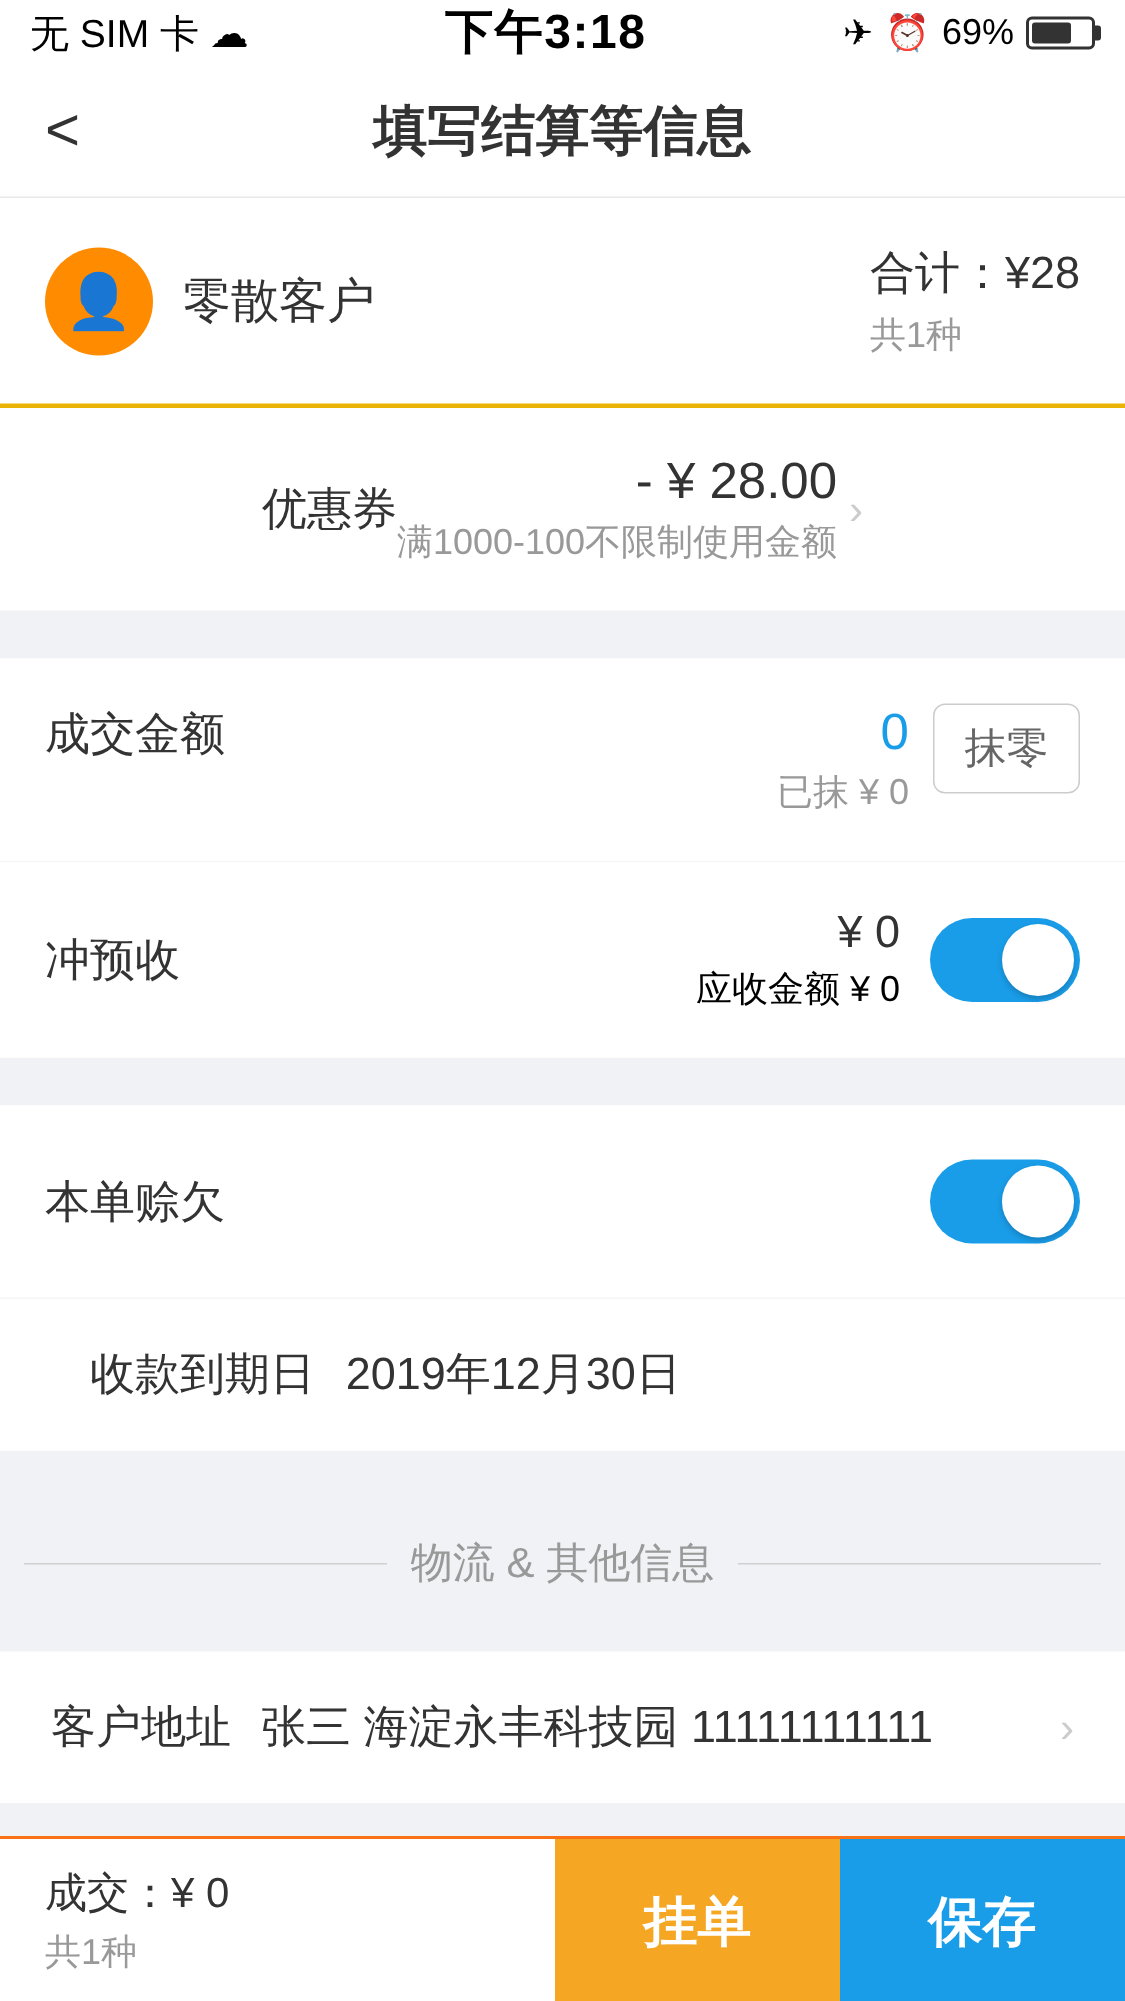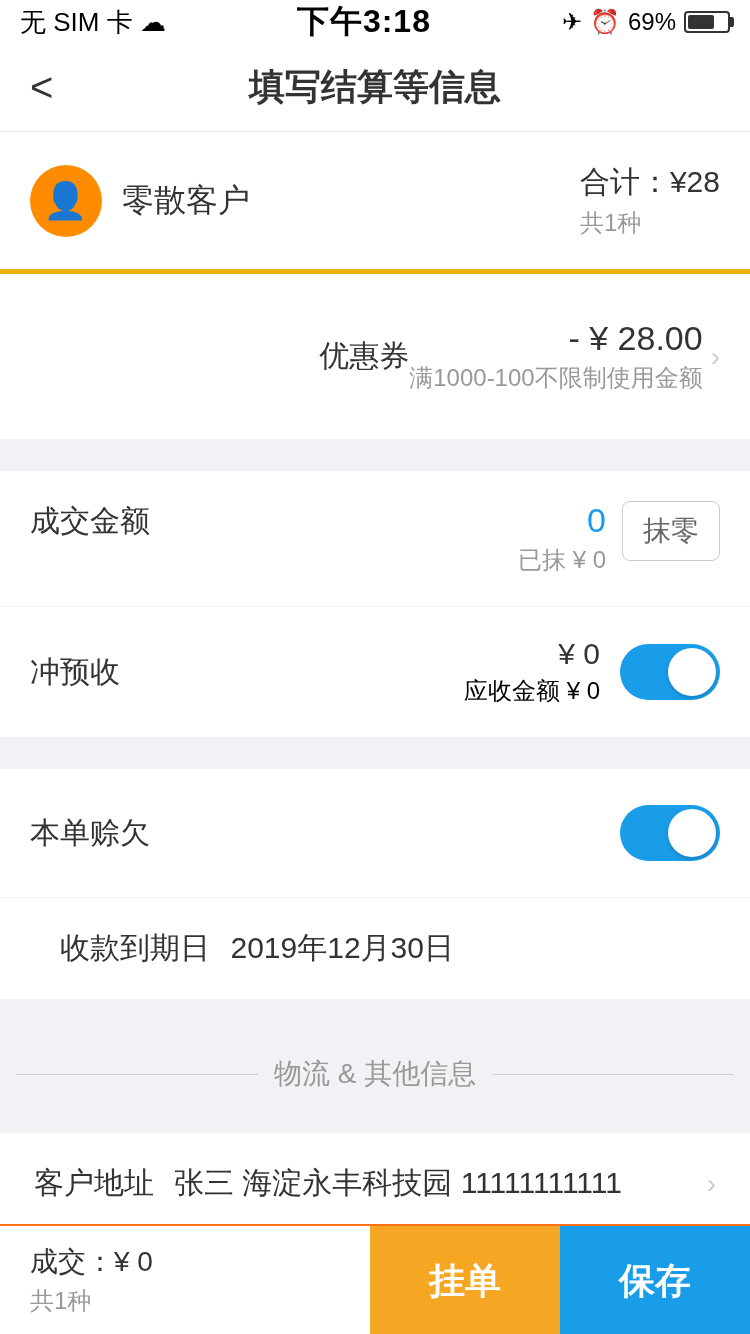--- a/index.html
+++ b/index.html
@@ -88,25 +88,25 @@
       display: flex; align-items: center; justify-content: center;
       font-size: 36px; color: #fff;
     }
     .customer-name { font-size: 32px; color: #333; font-weight: 500; }
     .customer-right { text-align: left; }
     .total-amount { font-size: 30px; color: #333; }
     .total-count { font-size: 24px; color: #999; margin-top: 4px; }
 
     
     .coupon-row {
-      padding: 45px 30px;
-      display: flex;
-      align-items: center;
-      justify-content: flex-end;
-      border-top: 5px solid #eab308;
+      padding: 30px 30px;
+      display: flex;
+      align-items: center;
+      justify-content: center;
+      border-top: 3px solid #eab308;
     }
     .row-label { font-size: 30px; color: #333; }
     .coupon-right { text-align: right; }
     .coupon-amount { font-size: 34px; color: #333; font-weight: 500; }
     .coupon-desc { font-size: 24px; color: #999; margin-top: 4px; }
     .chevron-right { font-size: 28px; color: #ccc; margin-left: 8px; }
 
     
     .section-divider { height: 16px; background: #f0f2f5; }
 

